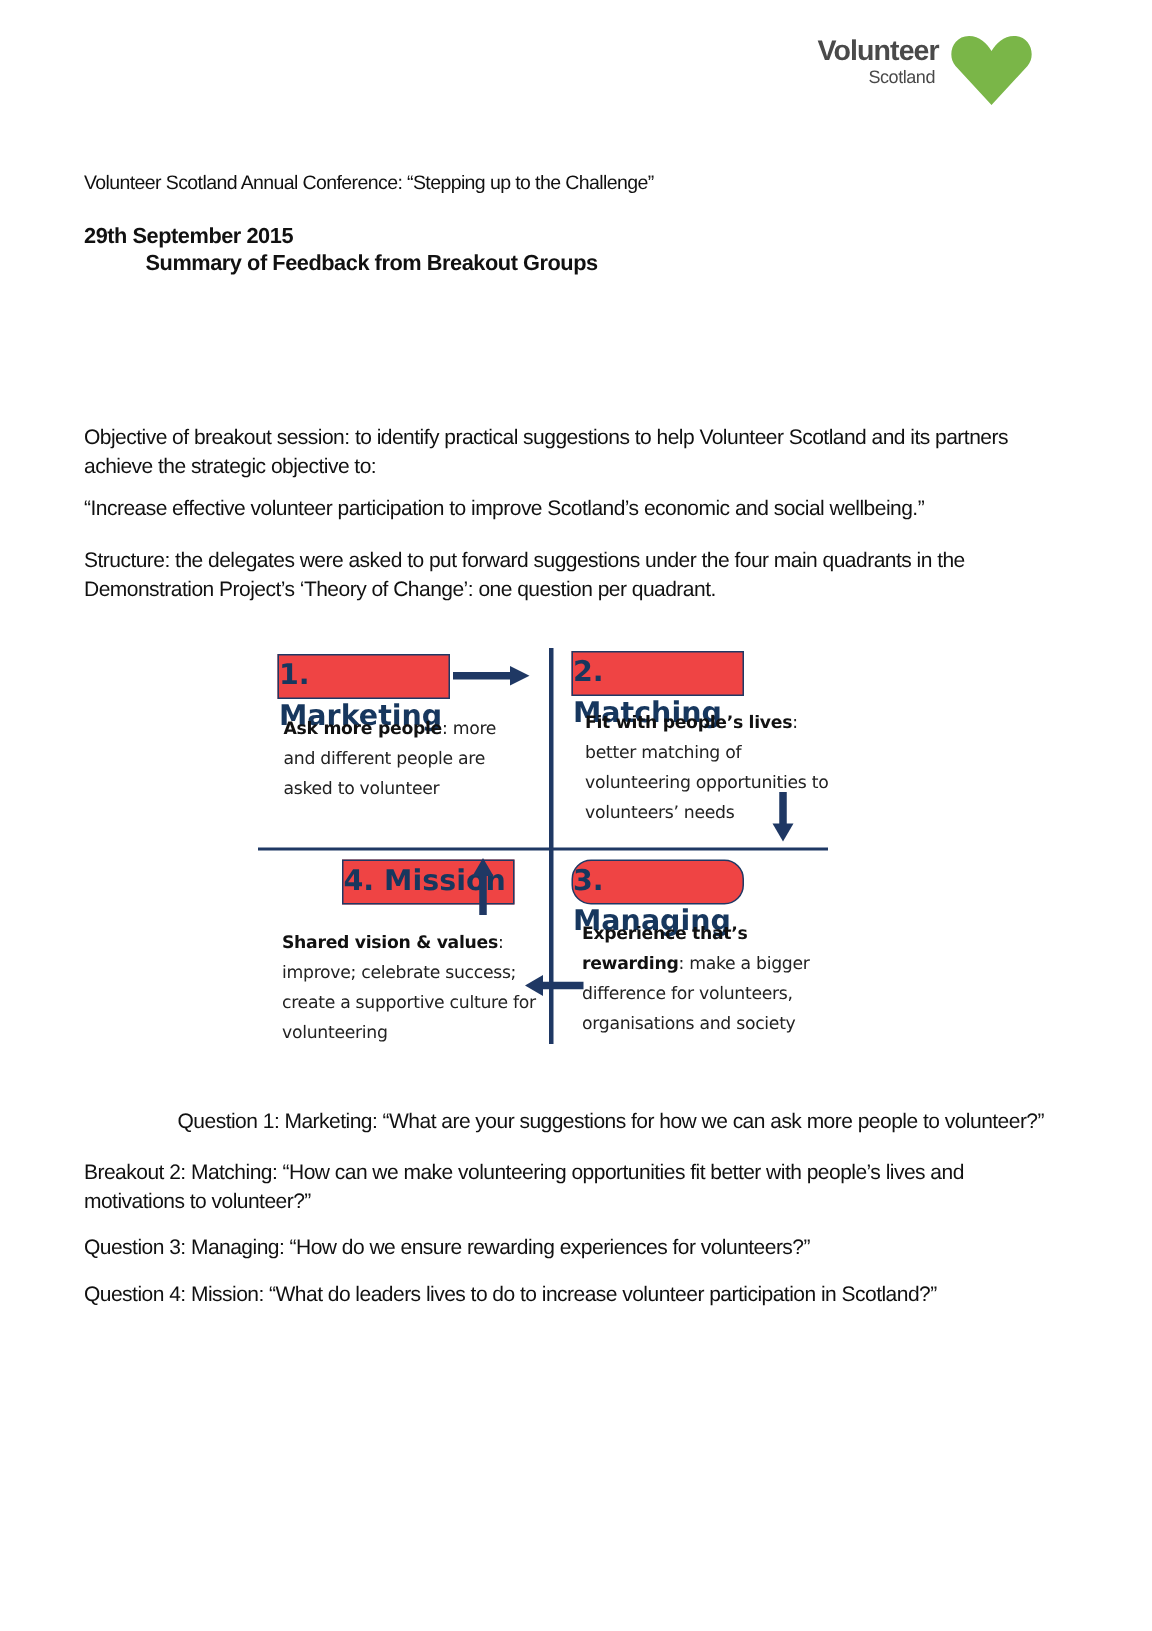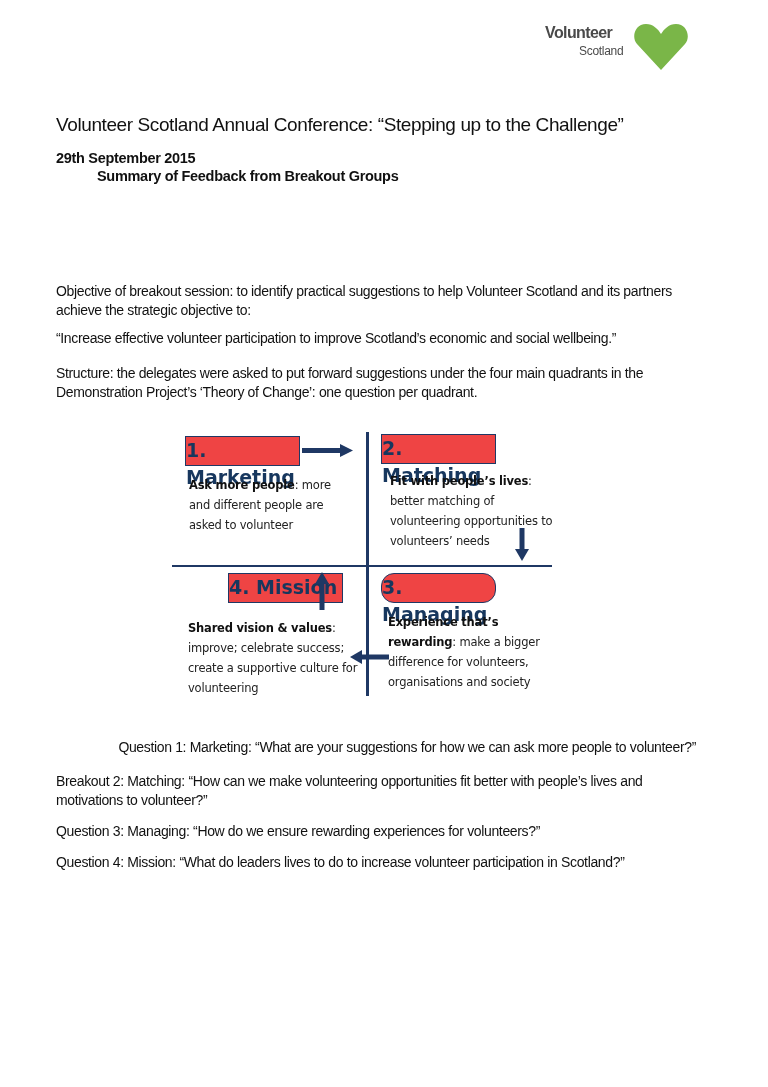--- a/index.html
+++ b/index.html
@@ -2,25 +2,25 @@
 <html><head>
 <meta charset="utf-8">
 <style>
   html, body { margin: 0; padding: 0; background: #ffffff; }
   body { width: 768px; height: 1087px; position: relative; overflow: hidden; font-family: "Liberation Sans", sans-serif; color: #111; }
   .abs { position: absolute; }
 
   
   .logo { left: 545px; top: 18px; width: 145px; height: 56px; }
   .logo-word { position: absolute; font-family: "Liberation Sans", sans-serif; color: #4a4a4a; letter-spacing: -0.6px; }
-  .logo-w1 { left: 0; top: 6px; font-size: 16px; font-weight: bold; }
+  .logo-w1 { left: 0; top: 6px; font-size: 19px; font-weight: bold; }
   .logo-w2 { left: 34px; top: 26px; font-size: 12px; font-weight: normal; letter-spacing: -0.3px; }
   .logo-heart { position: absolute; left: 88px; top: 2px; width: 56px; height: 52px; }
 
-  .title { left: 56px; top: 114px; font-size: 19px; letter-spacing: -0.4px; color: #111; white-space: nowrap; }
+  .title { left: 56px; top: 114px; font-size: 13px; letter-spacing: -0.4px; color: #111; white-space: nowrap; }
   .subhead { left: 56px; font-size: 14.5px; font-weight: bold; letter-spacing: -0.3px; white-space: nowrap; }
 
   .para { left: 56px; width: 640px; font-size: 14px; line-height: 19px; letter-spacing: -0.35px; }
   .para b { font-weight: normal; }
 
   
   .qbox { background: #ef4444; border: 1.5px solid #1f3864; height: 30px; box-sizing: border-box; font-family: "DejaVu Sans", sans-serif; font-size: 19px; font-weight: bold; color: #17375e; line-height: 27px; }
   .qdesc { font-family: "DejaVu Sans", sans-serif; font-size: 11.5px; line-height: 20px; color: #222; letter-spacing: -0.2px; }
   .qdesc b { font-weight: bold; color: #111; margin-top: 13px; }
   .vline { left: 366px; top: 432px; width: 2.5px; height: 264px; background: #1f3864; }

